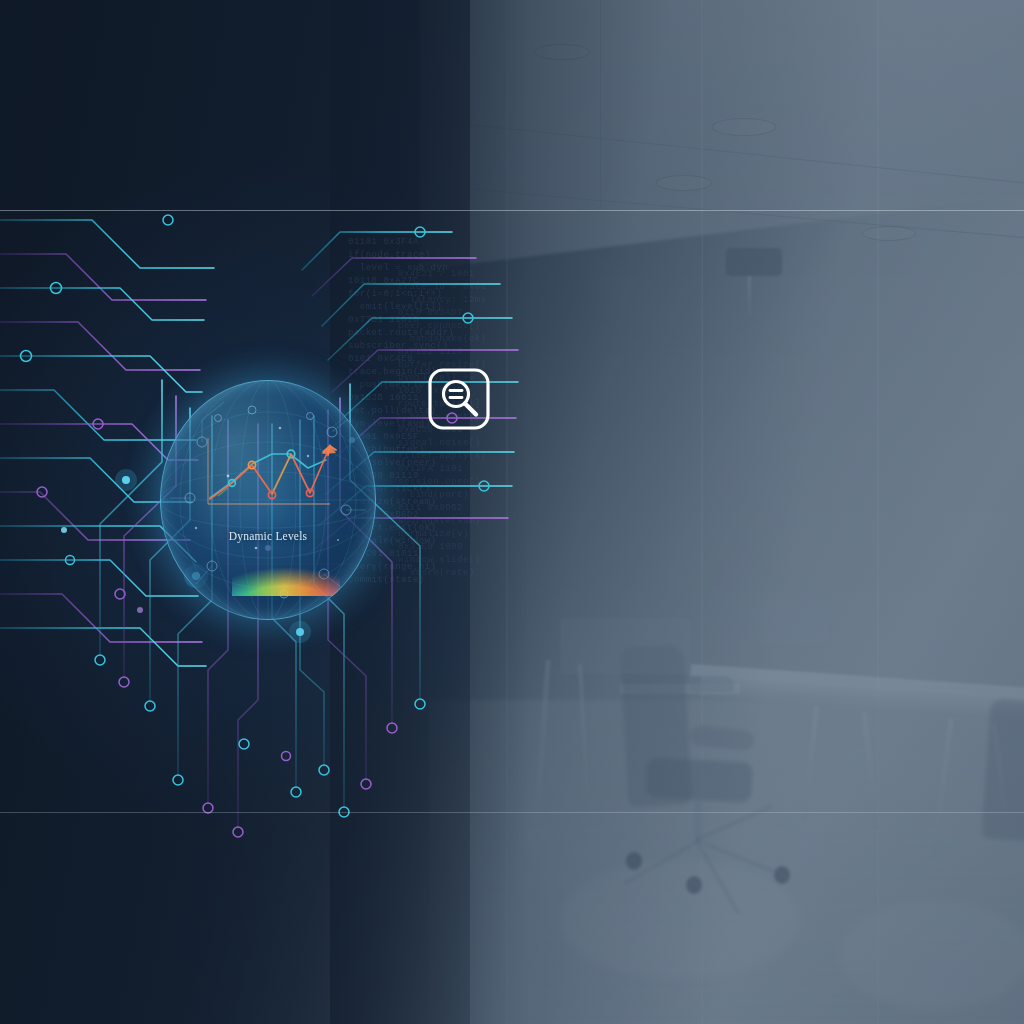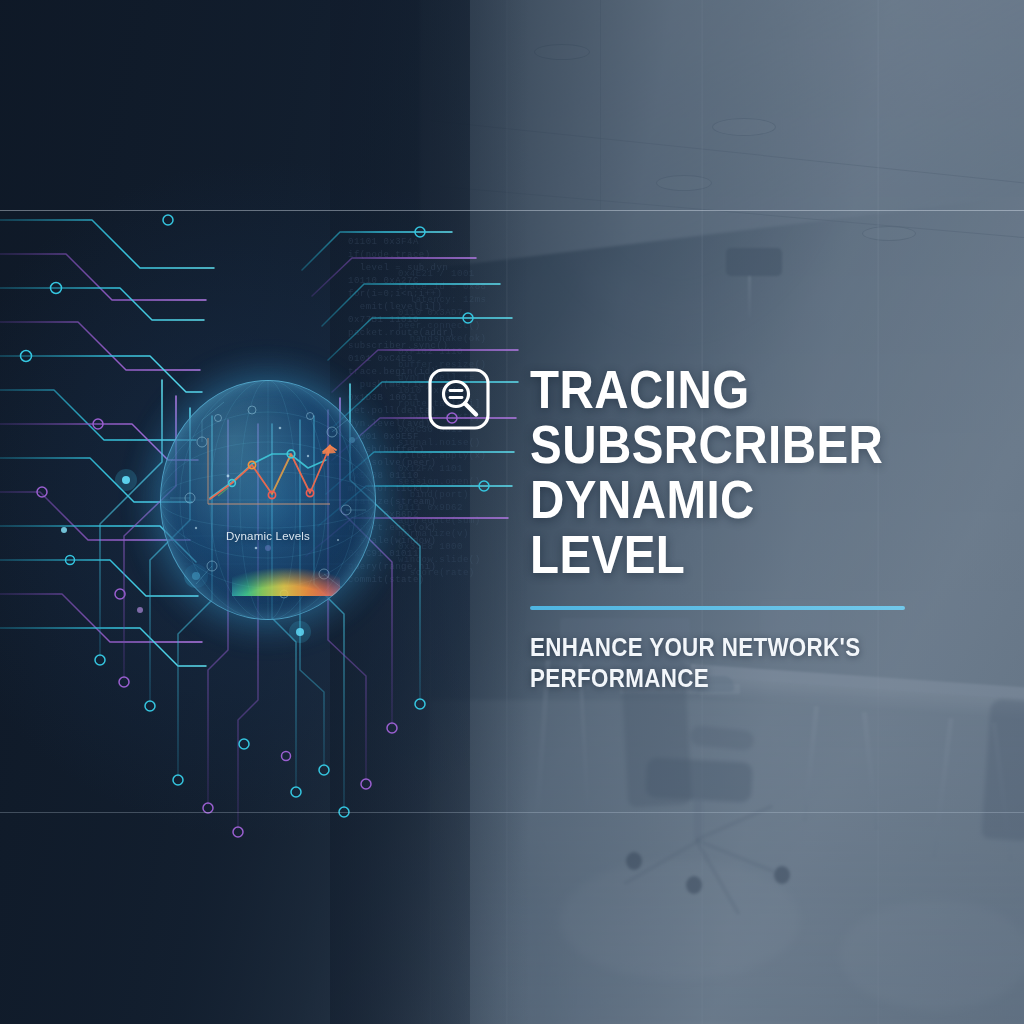--- a/index.html
+++ b/index.html
@@ -158,20 +158,21 @@
   }
   .globe-rim {
     position:absolute; inset:0; border-radius:50%;
     border:1.5px solid rgba(110,215,250,.55);
     box-shadow:inset 0 0 16px rgba(120,220,250,.30);
   }
   .globe-chart-label {
     position:absolute; left:0; right:0; top:150px; text-align:center;
     color:#dbe6f0; font-size:11.5px; letter-spacing:.2px;
     text-shadow:0 0 6px rgba(10,30,55,.9);
+    font-family:Liberation Serif, serif;
   }
   .spectro {
     position:absolute; left:72px; top:172px; width:108px; height:44px;
     background:
       linear-gradient(90deg,
         rgba(60,200,190,.85) 0%,
         rgba(70,210,140,.85) 14%,
         rgba(150,220,90,.85) 28%,
         rgba(235,205,70,.88) 48%,
         rgba(245,150,60,.90) 68%,
@@ -542,24 +543,17 @@
   <div class="search-badge">
     <svg width="64" height="64" viewBox="0 0 64 64" fill="none">
       <rect x="3" y="3" width="58" height="58" rx="13" ry="13" stroke="#ffffff" stroke-width="3.2" fill="none"></rect>
       <circle cx="29" cy="27" r="12.5" stroke="#ffffff" stroke-width="3.2" fill="none"></circle>
       <line x1="38" y1="36.5" x2="49" y2="47.5" stroke="#ffffff" stroke-width="4.4" stroke-linecap="round"></line>
       <line x1="23" y1="23.5" x2="35" y2="23.5" stroke="#ffffff" stroke-width="2.8" stroke-linecap="round"></line>
       <line x1="23" y1="30.5" x2="35" y2="30.5" stroke="#ffffff" stroke-width="2.8" stroke-linecap="round"></line>
     </svg>
   </div>
 
-  <div class="content">
-    <div class="headline">TRACING</div>
-    <div class="headline">SUBSRCRIBER</div>
-    <div class="headline">DYNAMIC LEVEL</div>
-    <div class="accent-bar"></div>
-    <div class="subtitle">ENHANCE YOUR NETWORK'S PERFORMANCE</div>
-  </div>
 
   <div class="hairline" style="top:210px;"></div>
   <div class="hairline soft" style="top:812px;"></div>
 
 </div>
 
 </body></html>

